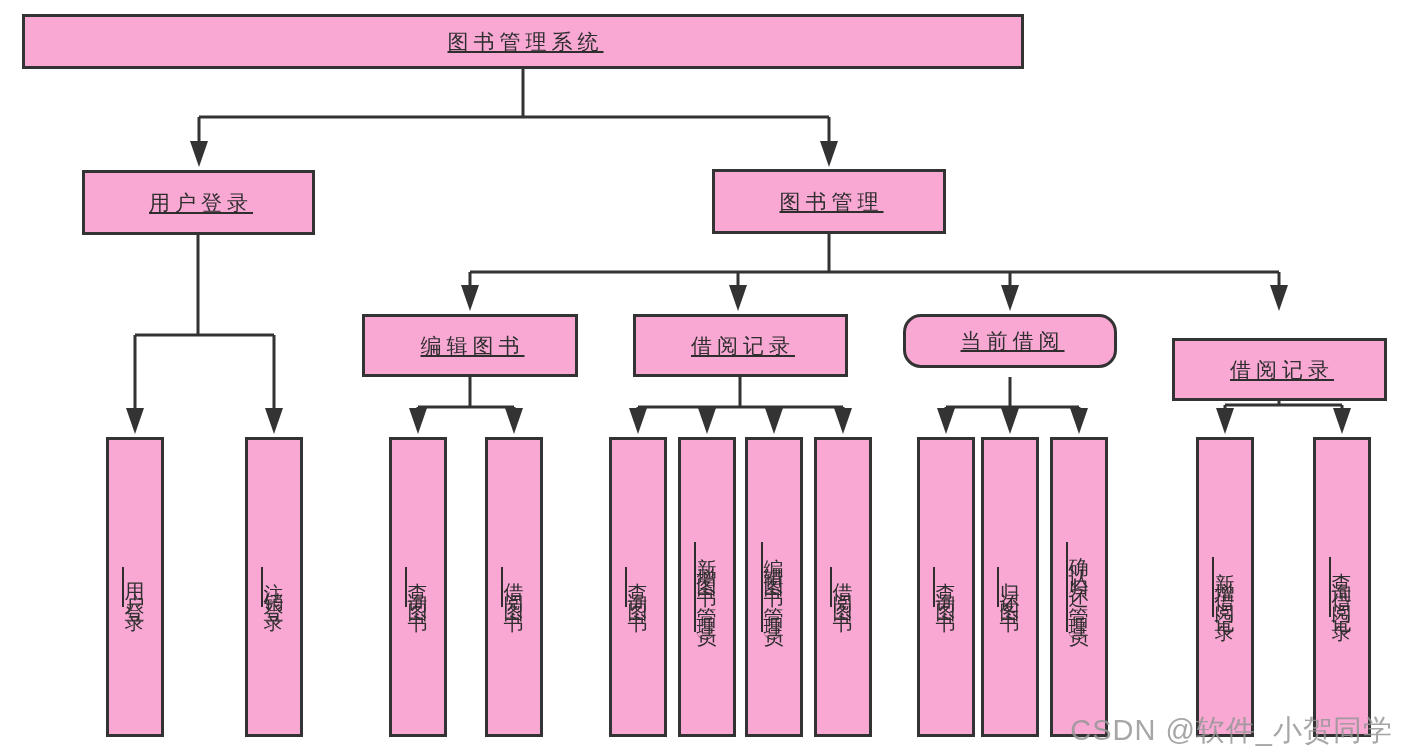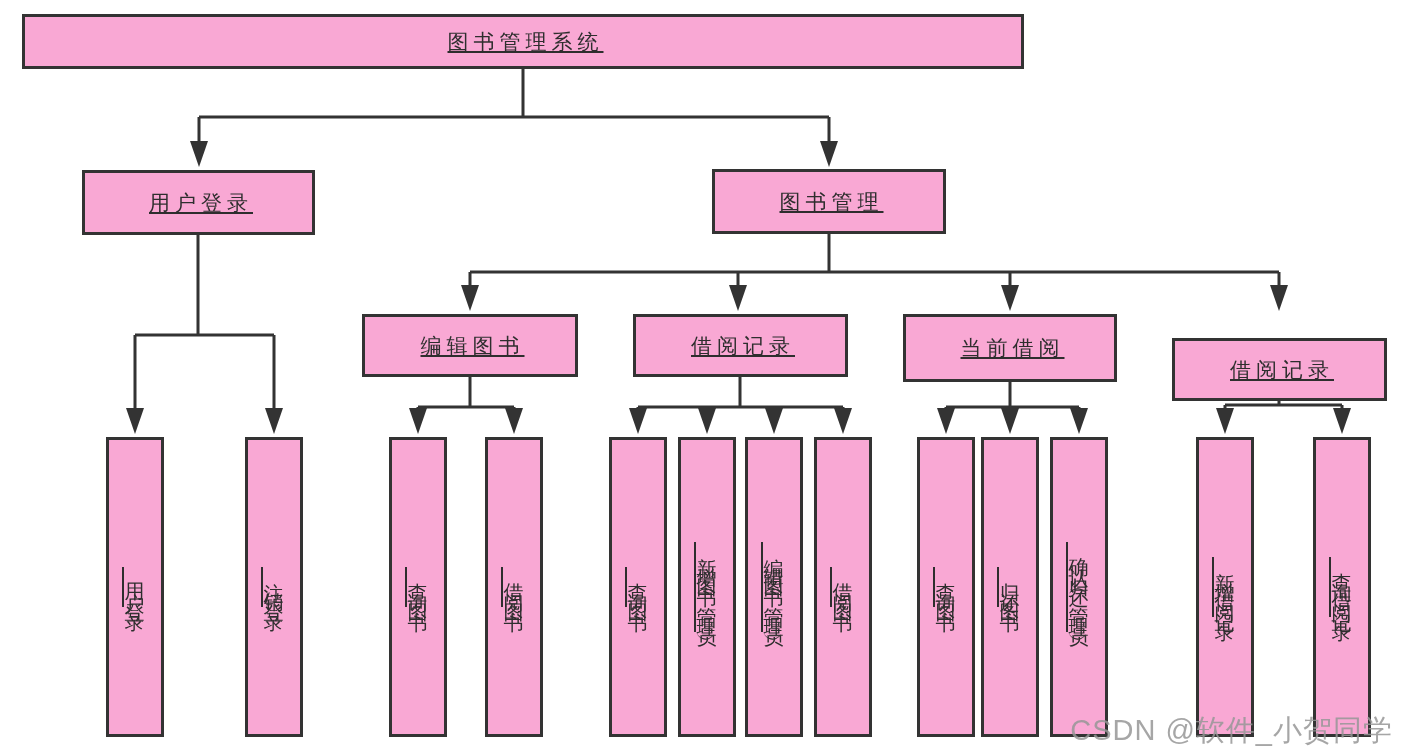--- a/index.html
+++ b/index.html
@@ -76,21 +76,21 @@
     </g>
   </svg>
 
   <div class="box hbox" style="left:22px;top:14px;width:1002px;height:55px;">图书管理系统</div>
 
   <div class="box hbox" style="left:82px;top:170px;width:233px;height:65px;">用户登录</div>
   <div class="box hbox" style="left:712px;top:169px;width:234px;height:65px;">图书管理</div>
 
   <div class="box hbox" style="left:362px;top:314px;width:216px;height:63px;">编辑图书</div>
   <div class="box hbox" style="left:633px;top:314px;width:215px;height:63px;">借阅记录</div>
-  <div class="box hbox" style="left:903px;top:314px;width:214px;height:68px;">当前借阅</div>
+  <div class="box hbox" style="left:903px;top:314px;width:214px;height:54px;border-radius:18px;">当前借阅</div>
   <div class="box hbox" style="left:1172px;top:314px;width:215px;height:63px;margin-top:24px;">借阅记录</div>
 
   <div class="box vbox" style="left:106px;top:437px;width:58px;height:300px;">
     <span>用户登录</span>
   </div>
   <div class="box vbox" style="left:245px;top:437px;width:58px;height:300px;">
     <span>注销登录</span>
   </div>
 
   <div class="box vbox" style="left:389px;top:437px;width:58px;height:300px;">

